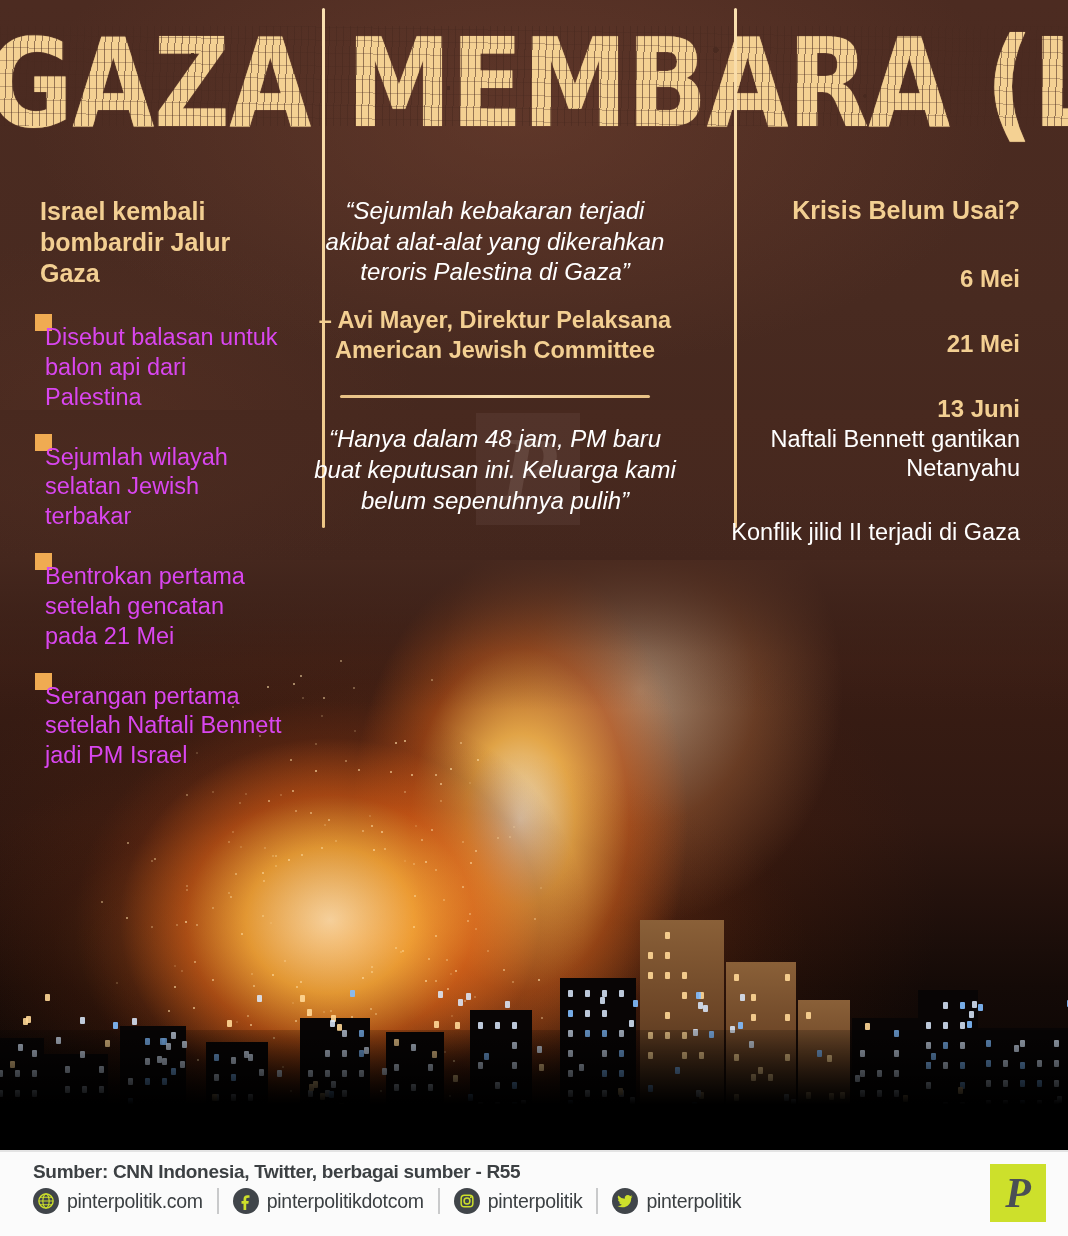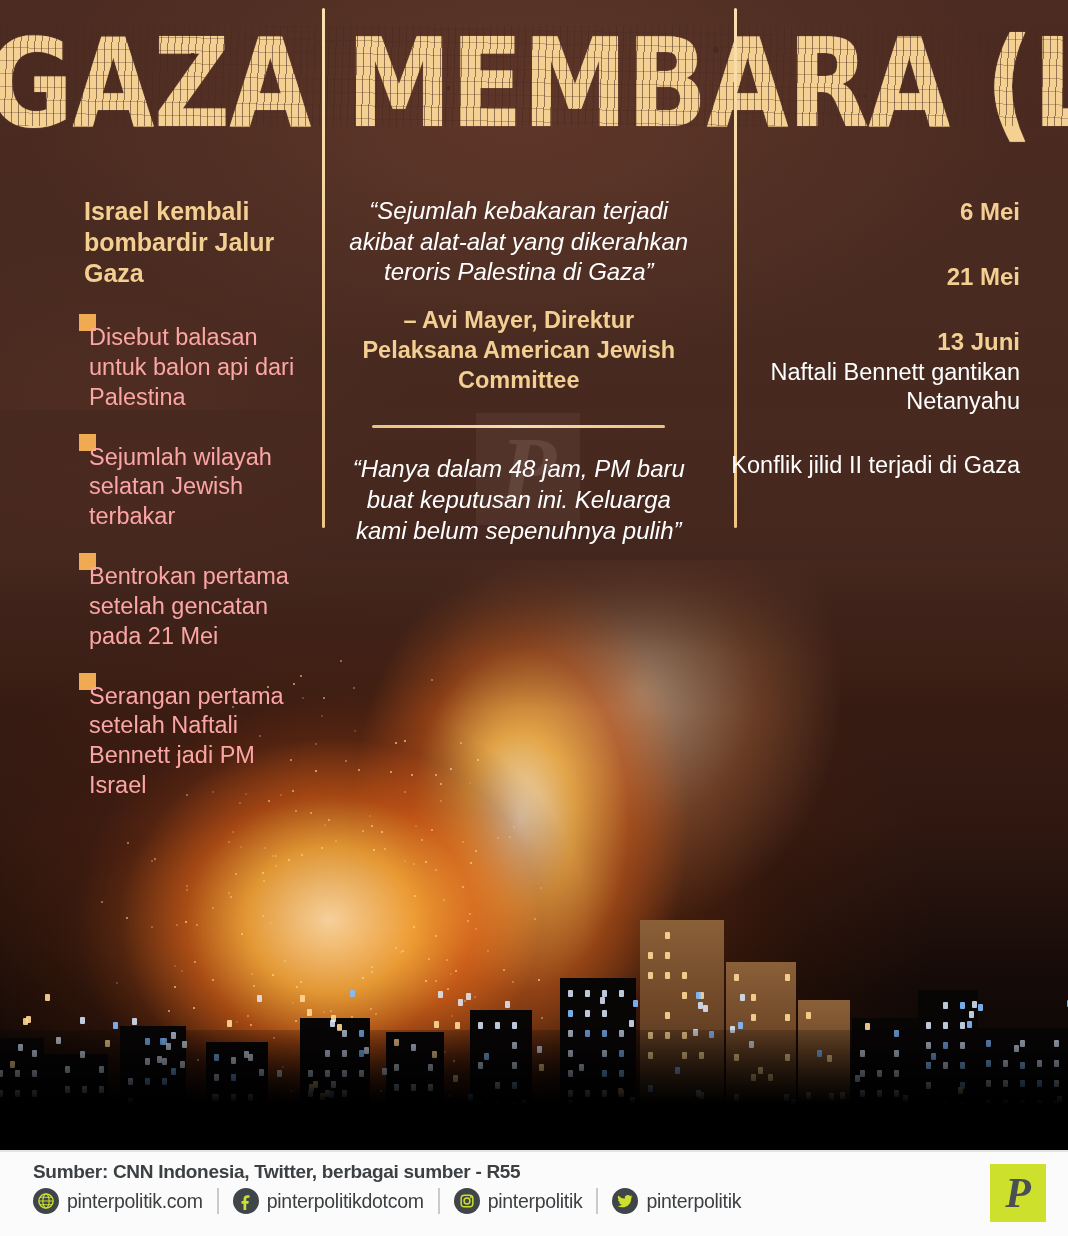--- a/index.html
+++ b/index.html
@@ -124,21 +124,20 @@
       radial-gradient(circle 3px at 67% 24%, rgba(72,41,31,.85) 0 100%, rgba(0,0,0,0) 100%),
       radial-gradient(circle 2px at 81% 70%, rgba(72,41,31,.9) 0 100%, rgba(0,0,0,0) 100%);
     mix-blend-mode:normal;
   }
 
   
   .cols {
     position:absolute; left:0; right:0; top:196px;
     display:flex;
     z-index:4;
-    padding-left:44px;
   }
   .col-left  { width:300px; padding:0 18px 0 40px; }
   .col-mid   { width:390px; padding:0 14px; }
   .col-right { width:378px; padding:0 48px 0 14px; }
 
   .divider {
     position:absolute; top:8px; width:3px; height:520px;
     background:linear-gradient(180deg,#f6d9a4 0%,#e9c versus 0%,#f1cc8c 50%,#e8bf7a 100%);
     border-radius:2px;
     z-index:4;
@@ -155,21 +154,21 @@
     margin-bottom:34px;
   }
   .bullet { position:relative; margin-bottom:30px; padding-left:5px; }
   .bullet .marker {
     position:absolute; left:-5px; top:-9px;
     width:17px; height:17px;
     background:#f0ab52;
   }
   .bullet .btxt {
     position:relative;
-    color:#fca5a5;
+    color:#d946ef;
     font-size:23.5px;
     line-height:1.27;
     z-index:2;
   }
 
   
   .quote {
     color:#ffffff;
     font-style:italic;
     font-size:24px;
@@ -892,20 +891,21 @@
       </div>
 
       <div class="col-mid">
         <div class="quote">“Sejumlah kebakaran terjadi akibat alat-alat yang dikerahkan teroris Palestina di Gaza”</div>
         <div class="attrib">– Avi Mayer, Direktur Pelaksana American Jewish Committee</div>
         <div class="mid-rule"></div>
         <div class="quote">“Hanya dalam 48 jam, PM baru buat keputusan ini. Keluarga kami belum sepenuhnya pulih”</div>
       </div>
 
       <div class="col-right">
+        <div class="right-head">Krisis Belum Usai?</div>
         <div id="timeline">
             <div class="tl-item">
               <div class="tl-date">6 Mei</div>
             </div>
             <div class="tl-item">
               <div class="tl-date">21 Mei</div>
             </div>
             <div class="tl-item">
               <div class="tl-date">13 Juni</div>
               <div class="tl-desc">Naftali Bennett gantikan Netanyahu</div>

